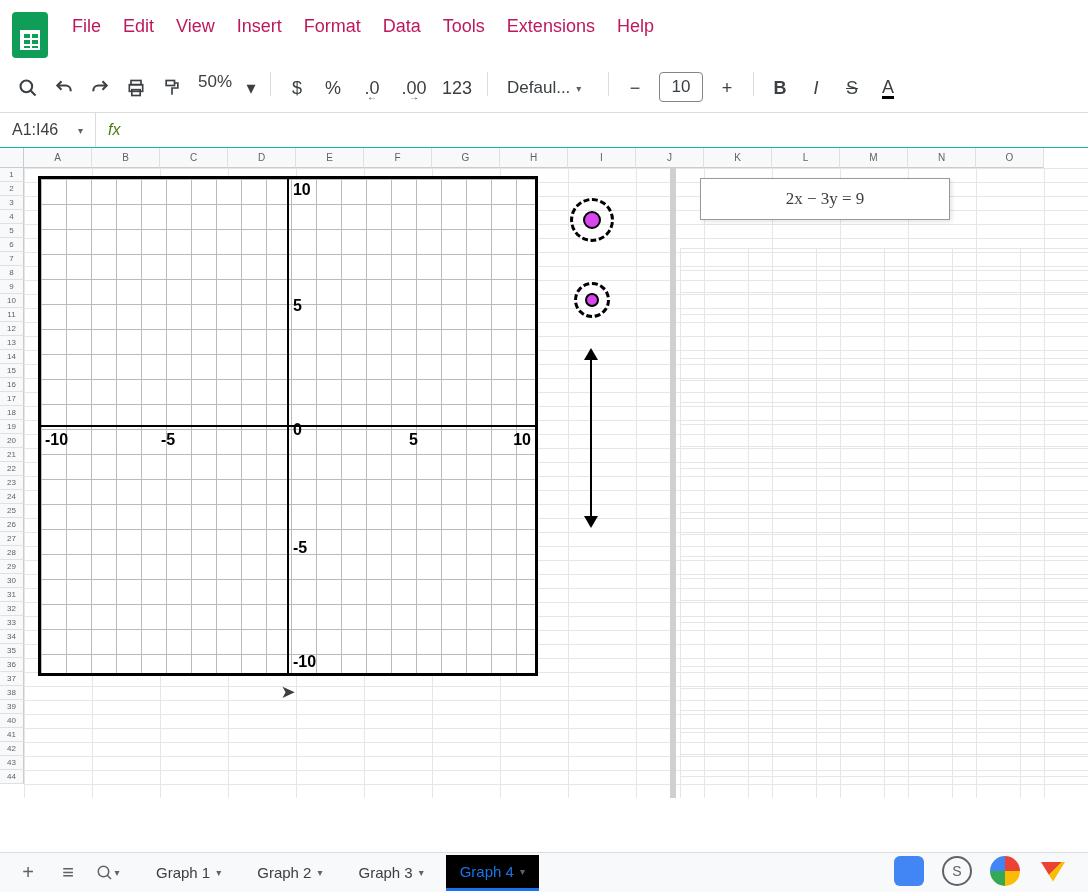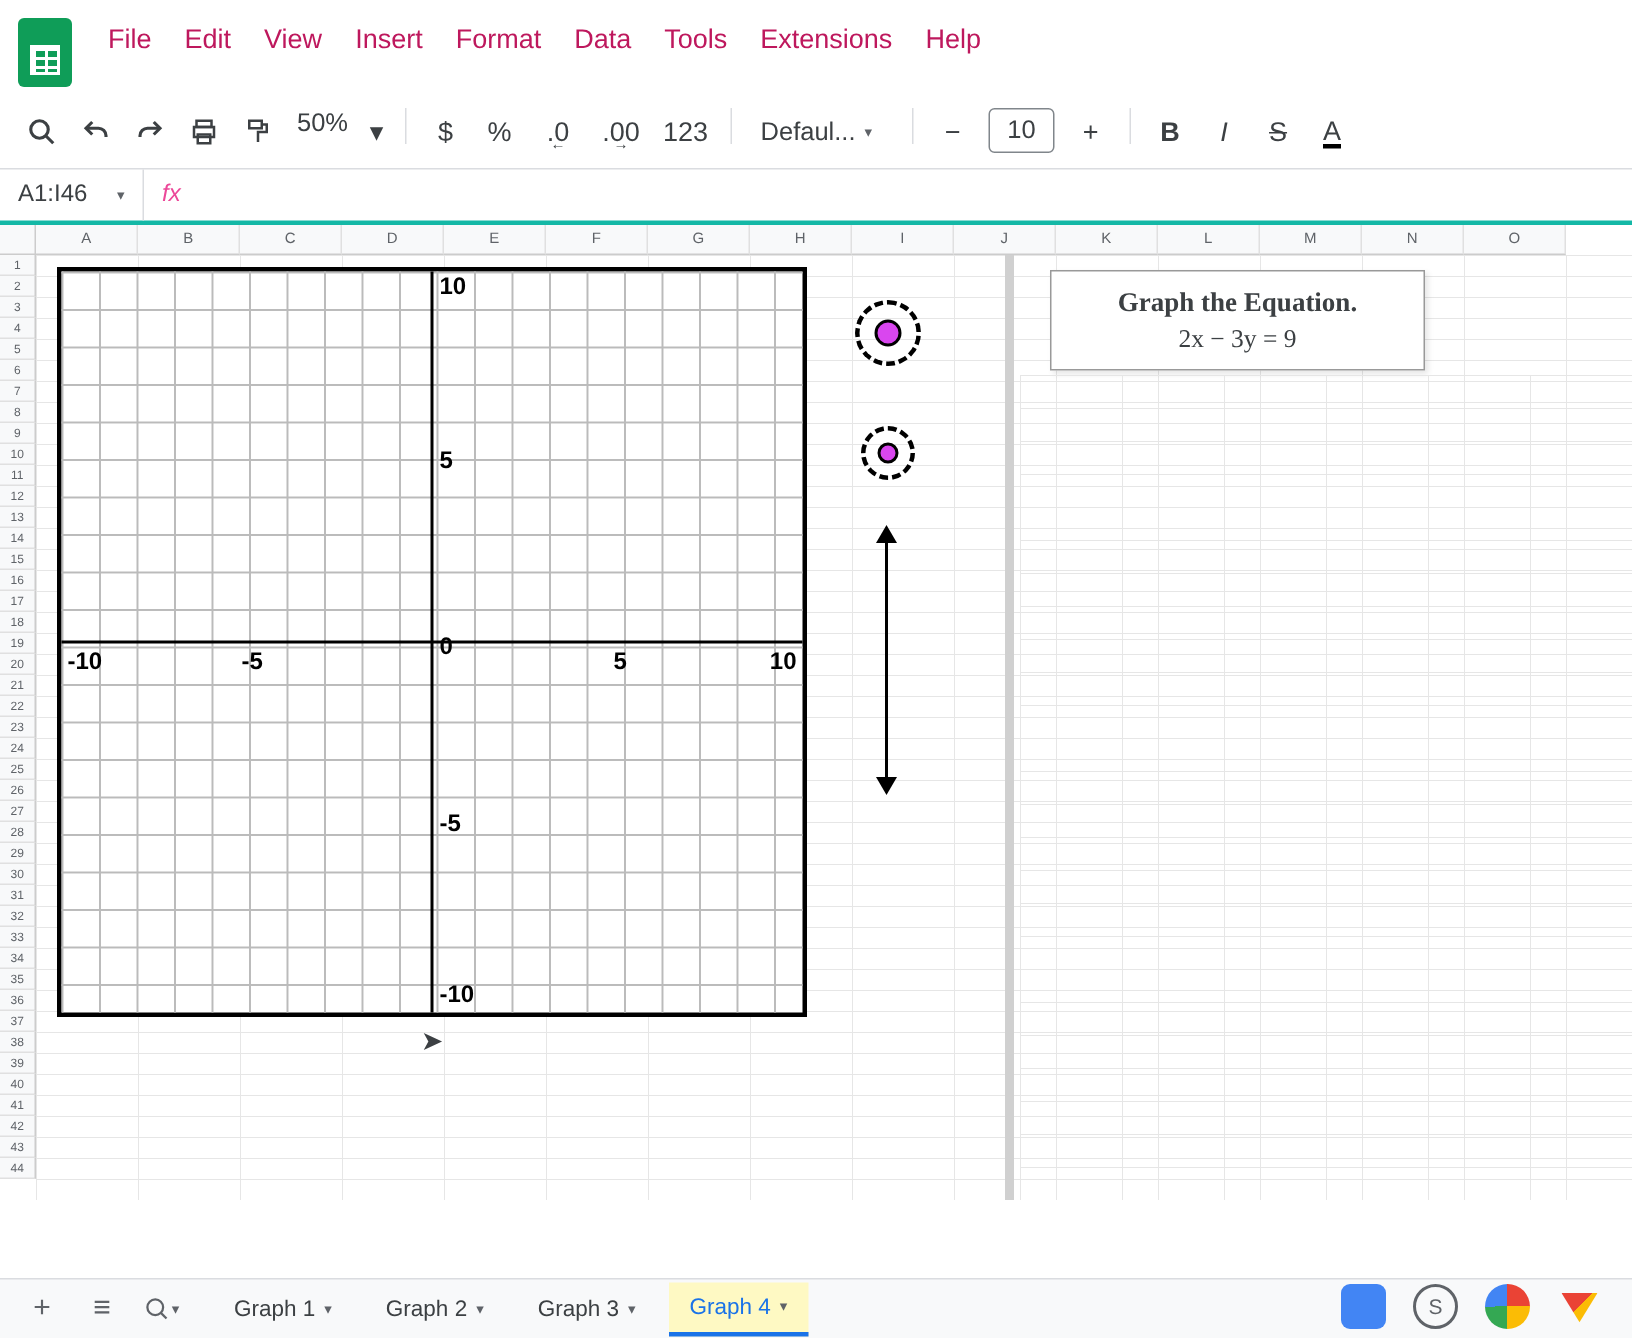--- a/index.html
+++ b/index.html
@@ -17,23 +17,23 @@
   .tool-btn { width: 32px; height: 32px; display: flex; align-items: center; justify-content: center; border-radius: 4px; cursor: pointer; font-size: 18px; color: #3c4043; }
   .toolbar-sep { width: 1px; height: 24px; background: #dadce0; margin: 0 6px; }
   .zoom-label { font-size: 17px; padding: 0 6px; }
   .font-dropdown { font-size: 17px; padding: 4px 8px; border: 1px solid transparent; border-radius: 4px; cursor: pointer; display: flex; align-items: center; gap: 6px; min-width: 100px; }
   .font-size-box { border: 1px solid #80868b; border-radius: 4px; width: 44px; height: 30px; text-align: center; font-size: 17px; display: flex; align-items: center; justify-content: center; margin: 0 4px; }
   .bold { font-weight: bold; }
   .italic { font-style: italic; }
   .strike { text-decoration: line-through; }
   .underline-a { border-bottom: 3px solid #000; line-height: 1; }
   
-  .namebox-row { display: flex; align-items: flex-end; border-bottom: 3px solid #14b8a6; }
+  .namebox-row { display: flex; align-items: flex-end; border-bottom: 1px solid #14b8a6; }
   .name-box { width: 96px; padding: 8px 12px; font-size: 16px; border-right: 1px solid #dadce0; display: flex; align-items: center; justify-content: space-between; }
-  .fx-label { padding: 8px 12px; font-style: italic; font-size: 16px; color: #ec4899; }
+  .fx-label { padding: 8px 12px; font-style: italic; font-size: 16px; color: #4d7c0f; }
   
   .sheet-area { position: relative; background: #fff; height: 650px; overflow: hidden; }
   
   .col-headers { display: flex; position: absolute; top: 0; left: 24px; height: 20px; }
   .col-header { width: 68px; text-align: center; font-size: 10px; color: #5f6368; border-right: 1px solid #e0e0e0; border-bottom: 1px solid #ccc; background: #f8f9fa; line-height: 20px; }
   .row-headers { position: absolute; top: 20px; left: 0; width: 24px; }
   .row-header { height: 14px; font-size: 8px; text-align: center; color: #5f6368; border-bottom: 1px solid #e0e0e0; border-right: 1px solid #ccc; background: #f8f9fa; line-height: 14px; }
   .corner { position: absolute; top: 0; left: 0; width: 24px; height: 20px; background: #f8f9fa; border-right: 1px solid #ccc; border-bottom: 1px solid #ccc; }
   
   .grid-bg { position: absolute; top: 20px; left: 24px; right: 0; bottom: 0; background-image: linear-gradient(to right, #e6e6e6 1px, transparent 1px), linear-gradient(to bottom, #e6e6e6 1px, transparent 1px); background-size: 68px 14px; }
@@ -56,21 +56,21 @@
   
   .equation-box { position: absolute; top: 30px; left: 700px; width: 250px; border: 1px solid #999; background: #fff; padding: 10px; text-align: center; box-shadow: 2px 2px 4px rgba(0,0,0,0.1); }
   .eq-title { font-size: 18px; font-weight: bold; font-family: Georgia, serif; margin-bottom: 4px; }
   .eq-formula { font-size: 17px; font-family: Georgia, serif; }
   
   .right-grid { position: absolute; top: 100px; left: 680px; right: 0; bottom: 0; background-image: linear-gradient(to right, #e6e6e6 1px, transparent 1px), linear-gradient(to bottom, #e6e6e6 1px, transparent 1px); background-size: 68px 22px; }
   
   .sheet-tabs { position: absolute; bottom: 0; left: 0; right: 0; height: 40px; display: flex; align-items: center; padding: 0 12px; gap: 8px; border-top: 1px solid #dadce0; background: #f8f9fa; }
   .tab-btn { width: 32px; height: 32px; display: flex; align-items: center; justify-content: center; cursor: pointer; font-size: 20px; color: #5f6368; }
   .sheet-tab { padding: 8px 14px; font-size: 15px; color: #3c4043; cursor: pointer; display: flex; align-items: center; gap: 6px; }
-  .sheet-tab.active { color: #1a73e8; font-weight: 500; border-bottom: 3px solid #1a73e8; background: #fef9c3; }
+  .sheet-tab.active { color: #1a73e8; font-weight: 500; border-bottom: 3px solid #1a73e8; background: #000000; }
   .caret-sm { font-size: 10px; color: #5f6368; }
   
   .bottom-icons { position: absolute; bottom: 6px; right: 20px; display: flex; gap: 18px; align-items: center; }
   .bi { width: 30px; height: 30px; border-radius: 50%; }
 </style>
 </head>
 <body>
 
 <div class="title-bar">
   <div class="sheets-logo"></div>
@@ -251,21 +251,20 @@
       </div>
     <div class="marker-circle" style="width:36px;height:36px;margin-left:4px;">
         <div class="marker-dot small"></div>
       </div>
     <div class="arrow-line"></div>
   </div>
 
   <div class="side-sep"></div>
 
   <div class="equation-box">
-    <div class="eq-title">Graph the Equation.</div>
     <div class="eq-formula">2x − 3y = 9</div>
   </div>
 
   <div class="right-grid"></div>
 </div>
 
 <div class="sheet-tabs">
   <div class="tab-btn">+</div>
   <div class="tab-btn">≡</div>
   <div class="tab-btn" style="margin-right:10px;">

